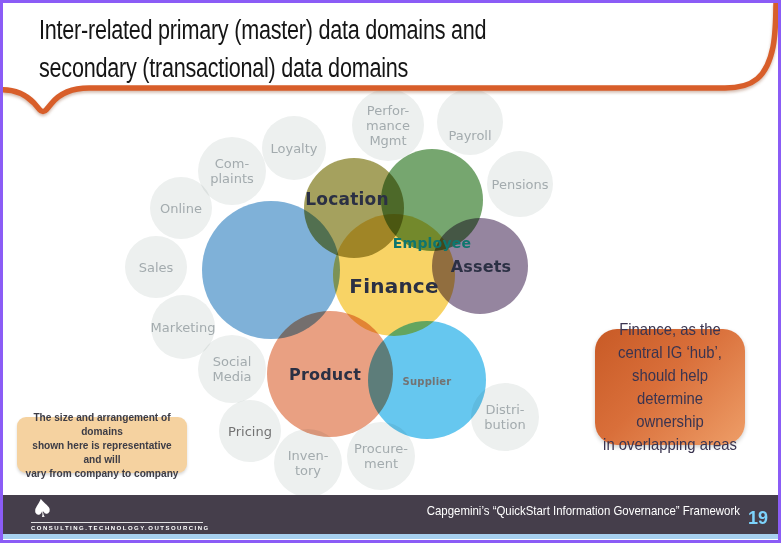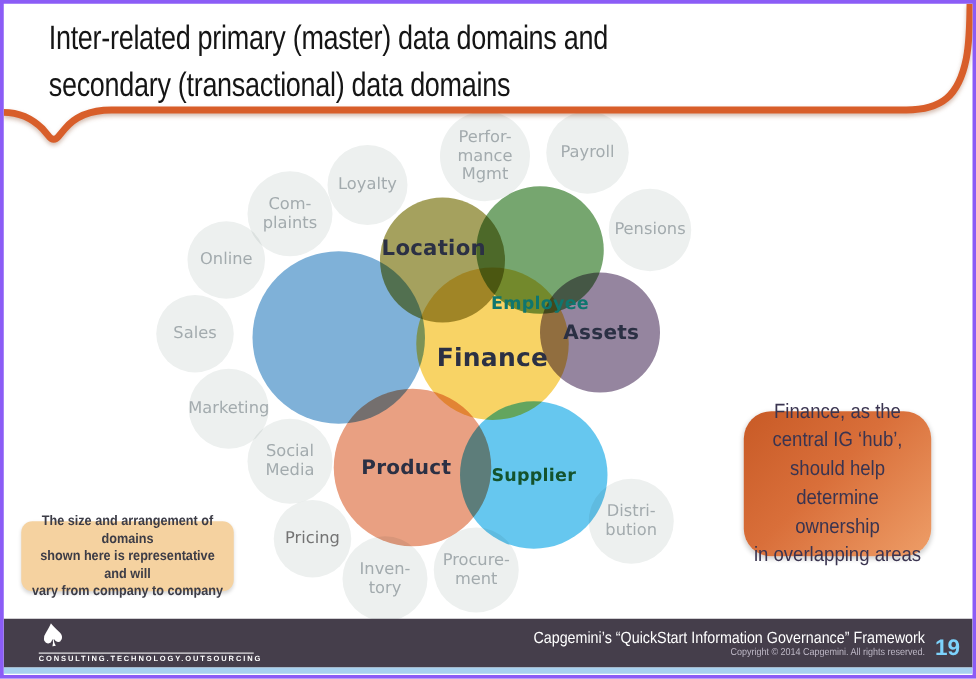--- a/index.html
+++ b/index.html
@@ -79,21 +79,21 @@
     <span>Inter-related primary (master) data domains and
 secondary (transactional) data domains</span>
   </div>
 
   <div id="diagram">
       <div class="circle" style="left: 349px; top: 86px; width: 72px; height: 72px; background: rgb(237, 240, 239); z-index: 1;"></div>
       <span class="dlabel secondary" style="left: 385px; top: 122px; color: rgb(163, 171, 174);">Perfor-
 mance
 Mgmt</span>
       <div class="circle" style="left: 434px; top: 86px; width: 66px; height: 66px; background: rgb(237, 240, 239); z-index: 1;"></div>
-      <span class="dlabel secondary" style="left: 467px; top: 119px; color: rgb(163, 171, 174);">Payroll</span>
+      <span class="dlabel secondary" style="left: 467px; top: 132px; color: rgb(163, 171, 174);">Payroll</span>
       <div class="circle" style="left: 484px; top: 148px; width: 66px; height: 66px; background: rgb(237, 240, 239); z-index: 1;"></div>
       <span class="dlabel secondary" style="left: 517px; top: 181px; color: rgb(163, 171, 174);">Pensions</span>
       <div class="circle" style="left: 259px; top: 113px; width: 64px; height: 64px; background: rgb(237, 240, 239); z-index: 1;"></div>
       <span class="dlabel secondary" style="left: 291px; top: 145px; color: rgb(163, 171, 174);">Loyalty</span>
       <div class="circle" style="left: 195px; top: 134px; width: 68px; height: 68px; background: rgb(237, 240, 239); z-index: 1;"></div>
       <span class="dlabel secondary" style="left: 229px; top: 168px; color: rgb(163, 171, 174);">Com-
 plaints</span>
       <div class="circle" style="left: 147px; top: 174px; width: 62px; height: 62px; background: rgb(237, 240, 239); z-index: 1;"></div>
       <span class="dlabel secondary" style="left: 178px; top: 205px; color: rgb(163, 171, 174);">Online</span>
       <div class="circle" style="left: 122px; top: 233px; width: 62px; height: 62px; background: rgb(237, 240, 239); z-index: 1;"></div>
@@ -119,21 +119,21 @@
       <span class="dlabel primary" style="left: 344px; top: 196px; font-size: 17px; color: rgb(43, 48, 68);">Location</span>
       <div class="circle" style="left: 378px; top: 146px; width: 102px; height: 102px; background: rgb(118, 166, 111); z-index: 2;"></div>
       <span class="dlabel primary" style="left: 429px; top: 196px; font-size: 14px; color: #0f766e; margin-top: 44px;">Employee</span>
       <div class="circle" style="left: 330px; top: 211px; width: 122px; height: 122px; background: rgb(248, 211, 101); z-index: 2;"></div>
       <span class="dlabel primary" style="left: 391px; top: 283px; font-size: 20px; color: rgb(43, 48, 68);">Finance</span>
       <div class="circle" style="left: 429px; top: 215px; width: 96px; height: 96px; background: rgb(149, 133, 159); z-index: 2;"></div>
       <span class="dlabel primary" style="left: 478px; top: 263px; font-size: 16px; color: rgb(43, 48, 68);">Assets</span>
       <div class="circle" style="left: 264px; top: 308px; width: 126px; height: 126px; background: rgb(233, 160, 130); z-index: 2;"></div>
       <span class="dlabel primary" style="left: 322px; top: 371px; font-size: 16px; color: rgb(43, 48, 68);">Product</span>
       <div class="circle" style="left: 365px; top: 318px; width: 118px; height: 118px; background: rgb(102, 199, 239); z-index: 2;"></div>
-      <span class="dlabel primary" style="left: 424px; top: 378px; font-size: 14px; color: #14532d;">Supplier</span>
+      <span class="dlabel primary" style="left: 424px; top: 378px; font-size: 10px; color: #737373;">Supplier</span>
     </div>
 
   <div class="note">
     <span>The size and arrangement of domains
 shown here is representative and will
 vary from company to company</span>
   </div>
 
   <div class="callout">
     <span>Finance, as the
@@ -146,21 +146,18 @@
   <div class="footer">
     <div class="logo">
       <div class="logo-row">
         <span class="spade">♠</span>
       </div>
       <div class="tagline">CONSULTING.TECHNOLOGY.OUTSOURCING</div>
     </div>
     <div class="fw">
       <span>Capgemini’s “QuickStart Information Governance” Framework</span>
     </div>
-    <div class="copy">
-      <span>Copyright © 2014 Capgemini. All rights reserved.</span>
-    </div>
     <div class="pageno">19</div>
   </div>
 
   <div class="blue-line"></div>
 
 </div>
 
 </body></html>

